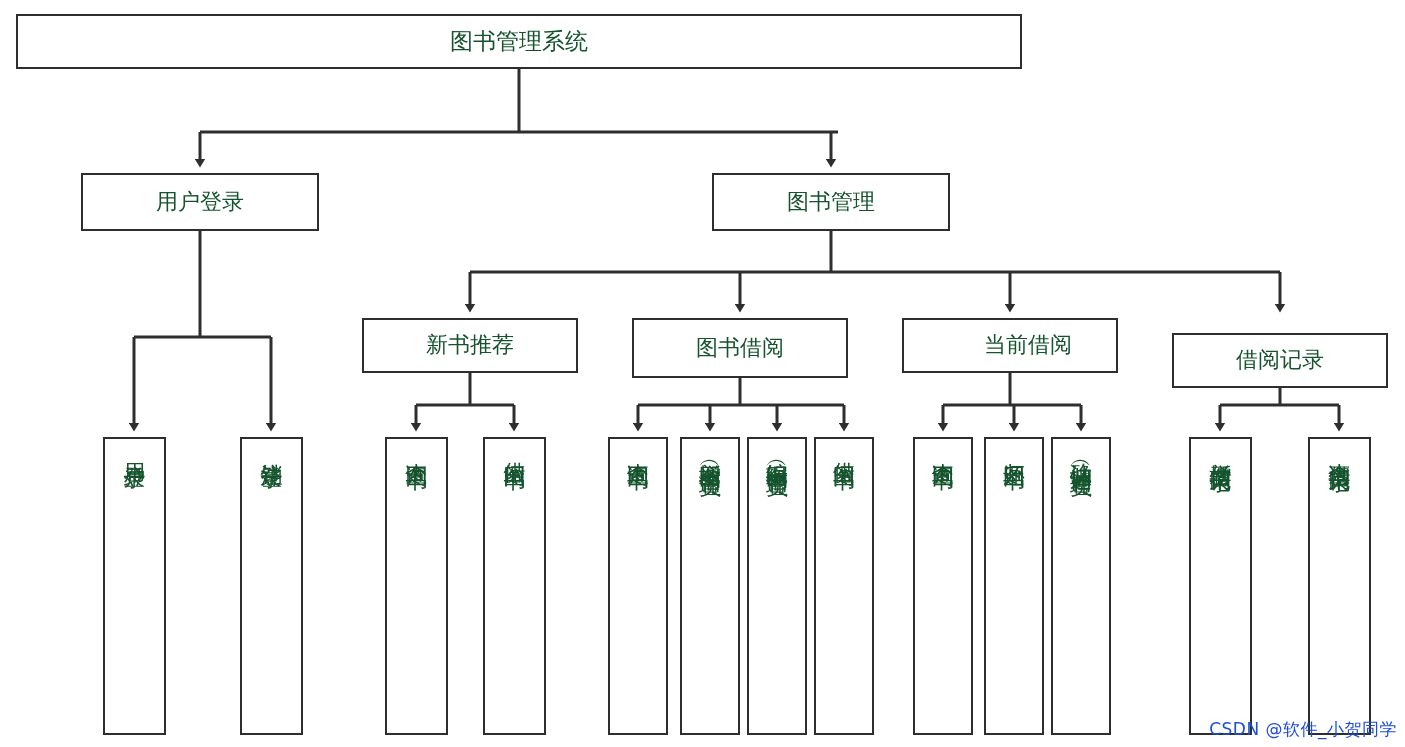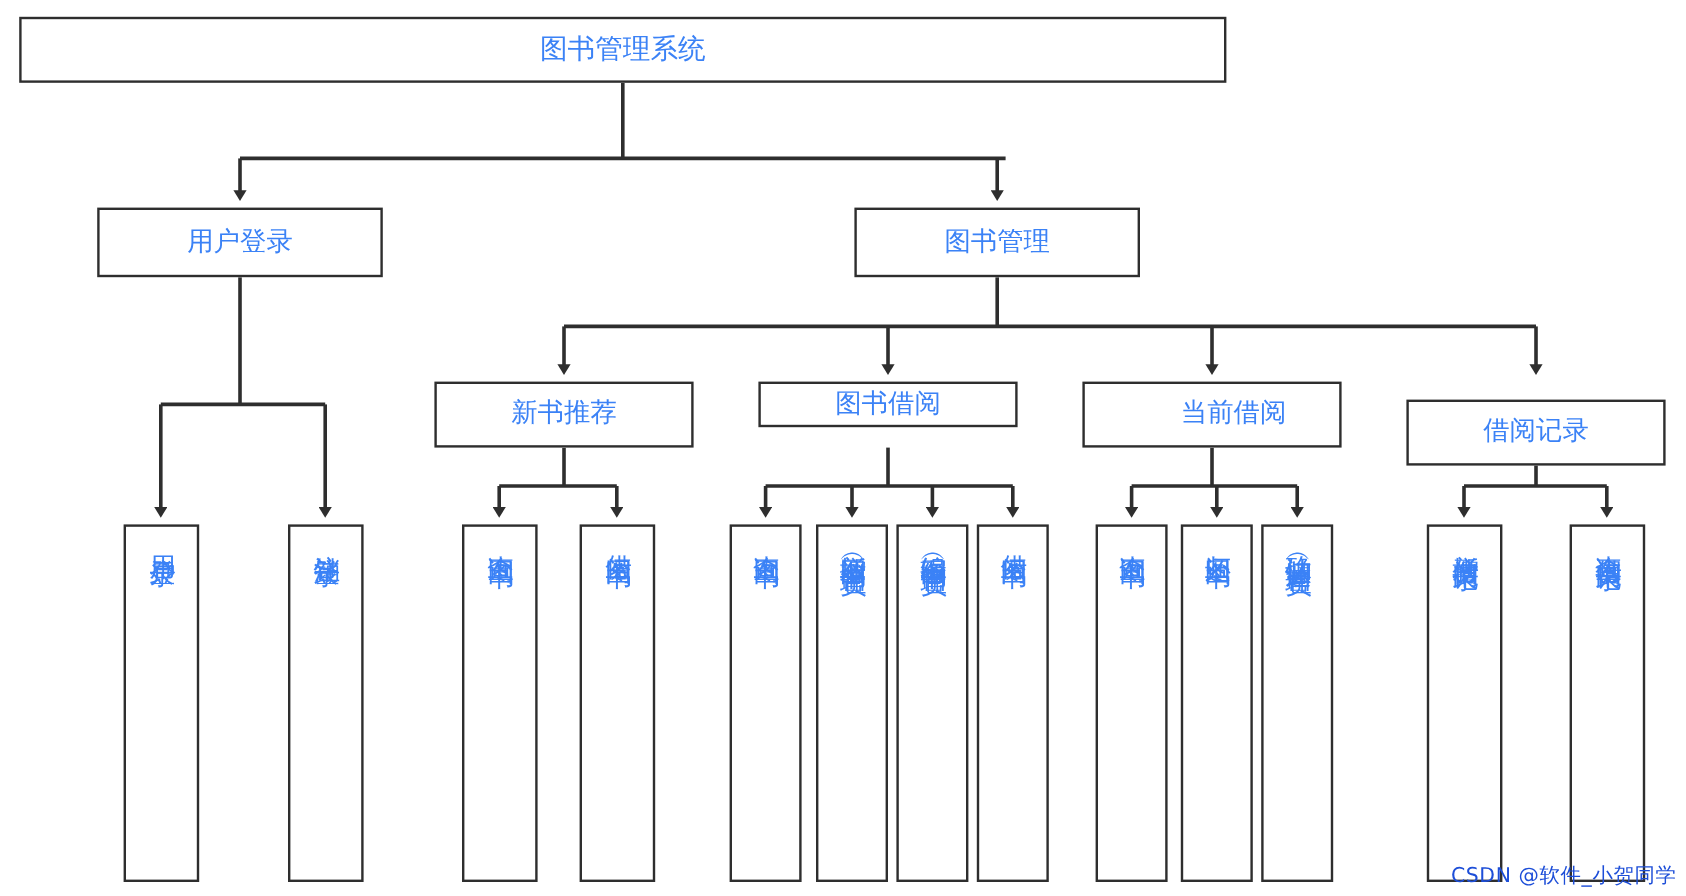--- a/index.html
+++ b/index.html
@@ -25,21 +25,21 @@
     position: absolute;
     box-sizing: border-box;
     background: #ffffff;
     border: 2px solid #2e2e2e;
     display: flex;
     align-items: center;
     justify-content: center;
     overflow: hidden;
   }
   .node-label {
-    color: #3b82f6;
+    color: #14532d;
     text-align: center;
     line-height: 1.12;
     white-space: pre;
   }
   .level0 .node-label { font-size: 23px; }
   .level1 .node-label { font-size: 22px; }
   .level2 .node-label { font-size: 22px; }
   
   .leaf .node-label {
     writing-mode: vertical-rl;
@@ -141,21 +141,21 @@
   <div class="node-box level1" style="left:81px; top:173px; width:238px; height:58px;">
     <span class="node-label">用户登录</span>
   </div>
   <div class="node-box level2" style="left:362px; top:318px; width:216px; height:55px;">
     <span class="node-label">新书推荐</span>
   </div>
 
   <div class="node-box level1" style="left:712px; top:173px; width:238px; height:58px;">
     <span class="node-label">图书管理</span>
   </div>
-  <div class="node-box level2" style="left:632px; top:318px; width:216px; height:38px;">
+  <div class="node-box level2" style="left:632px; top:318px; width:216px; height:60px;">
     <span class="node-label">图书借阅</span>
   </div>
   <div class="node-box level2" style="left:902px; top:318px; width:216px; height:55px;padding-left:36px;">
     <span class="node-label">当前借阅</span>
   </div>
   <div class="node-box level2" style="left:1172px; top:333px; width:216px; height:55px;">
     <span class="node-label">借阅记录</span>
   </div>
 
   <div class="node-box leaf" style="left:103px; top:437px; width:63px; height:298px;">

